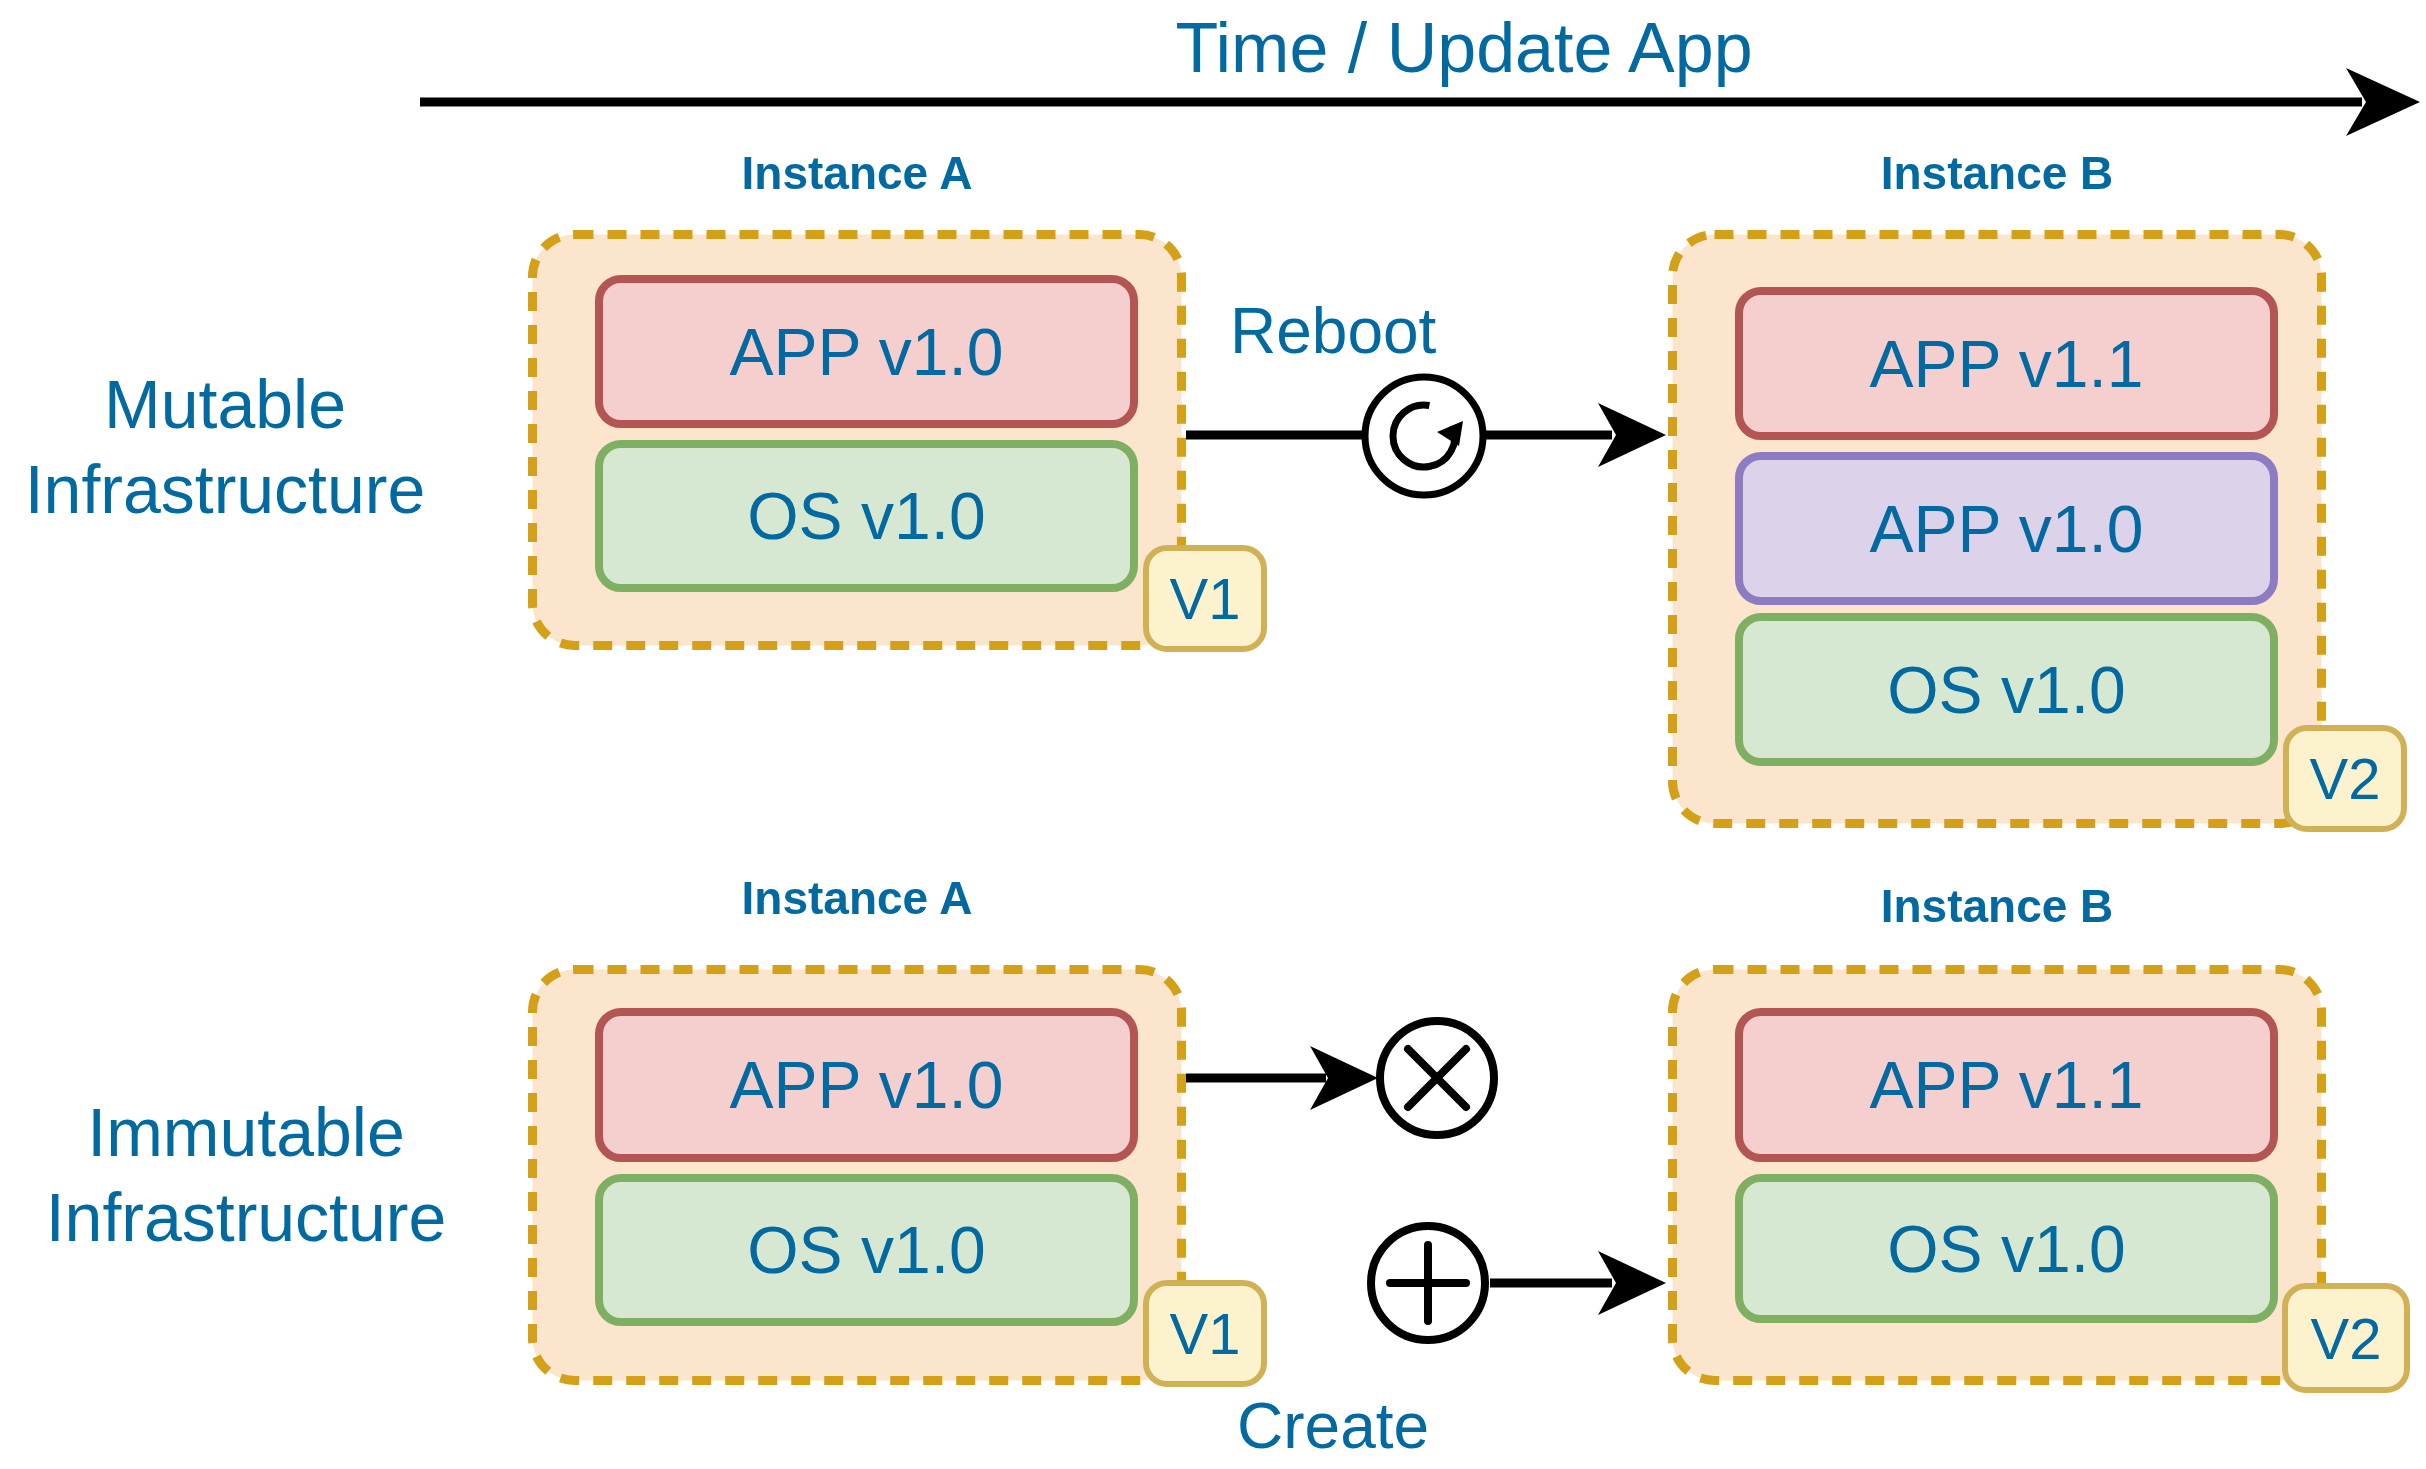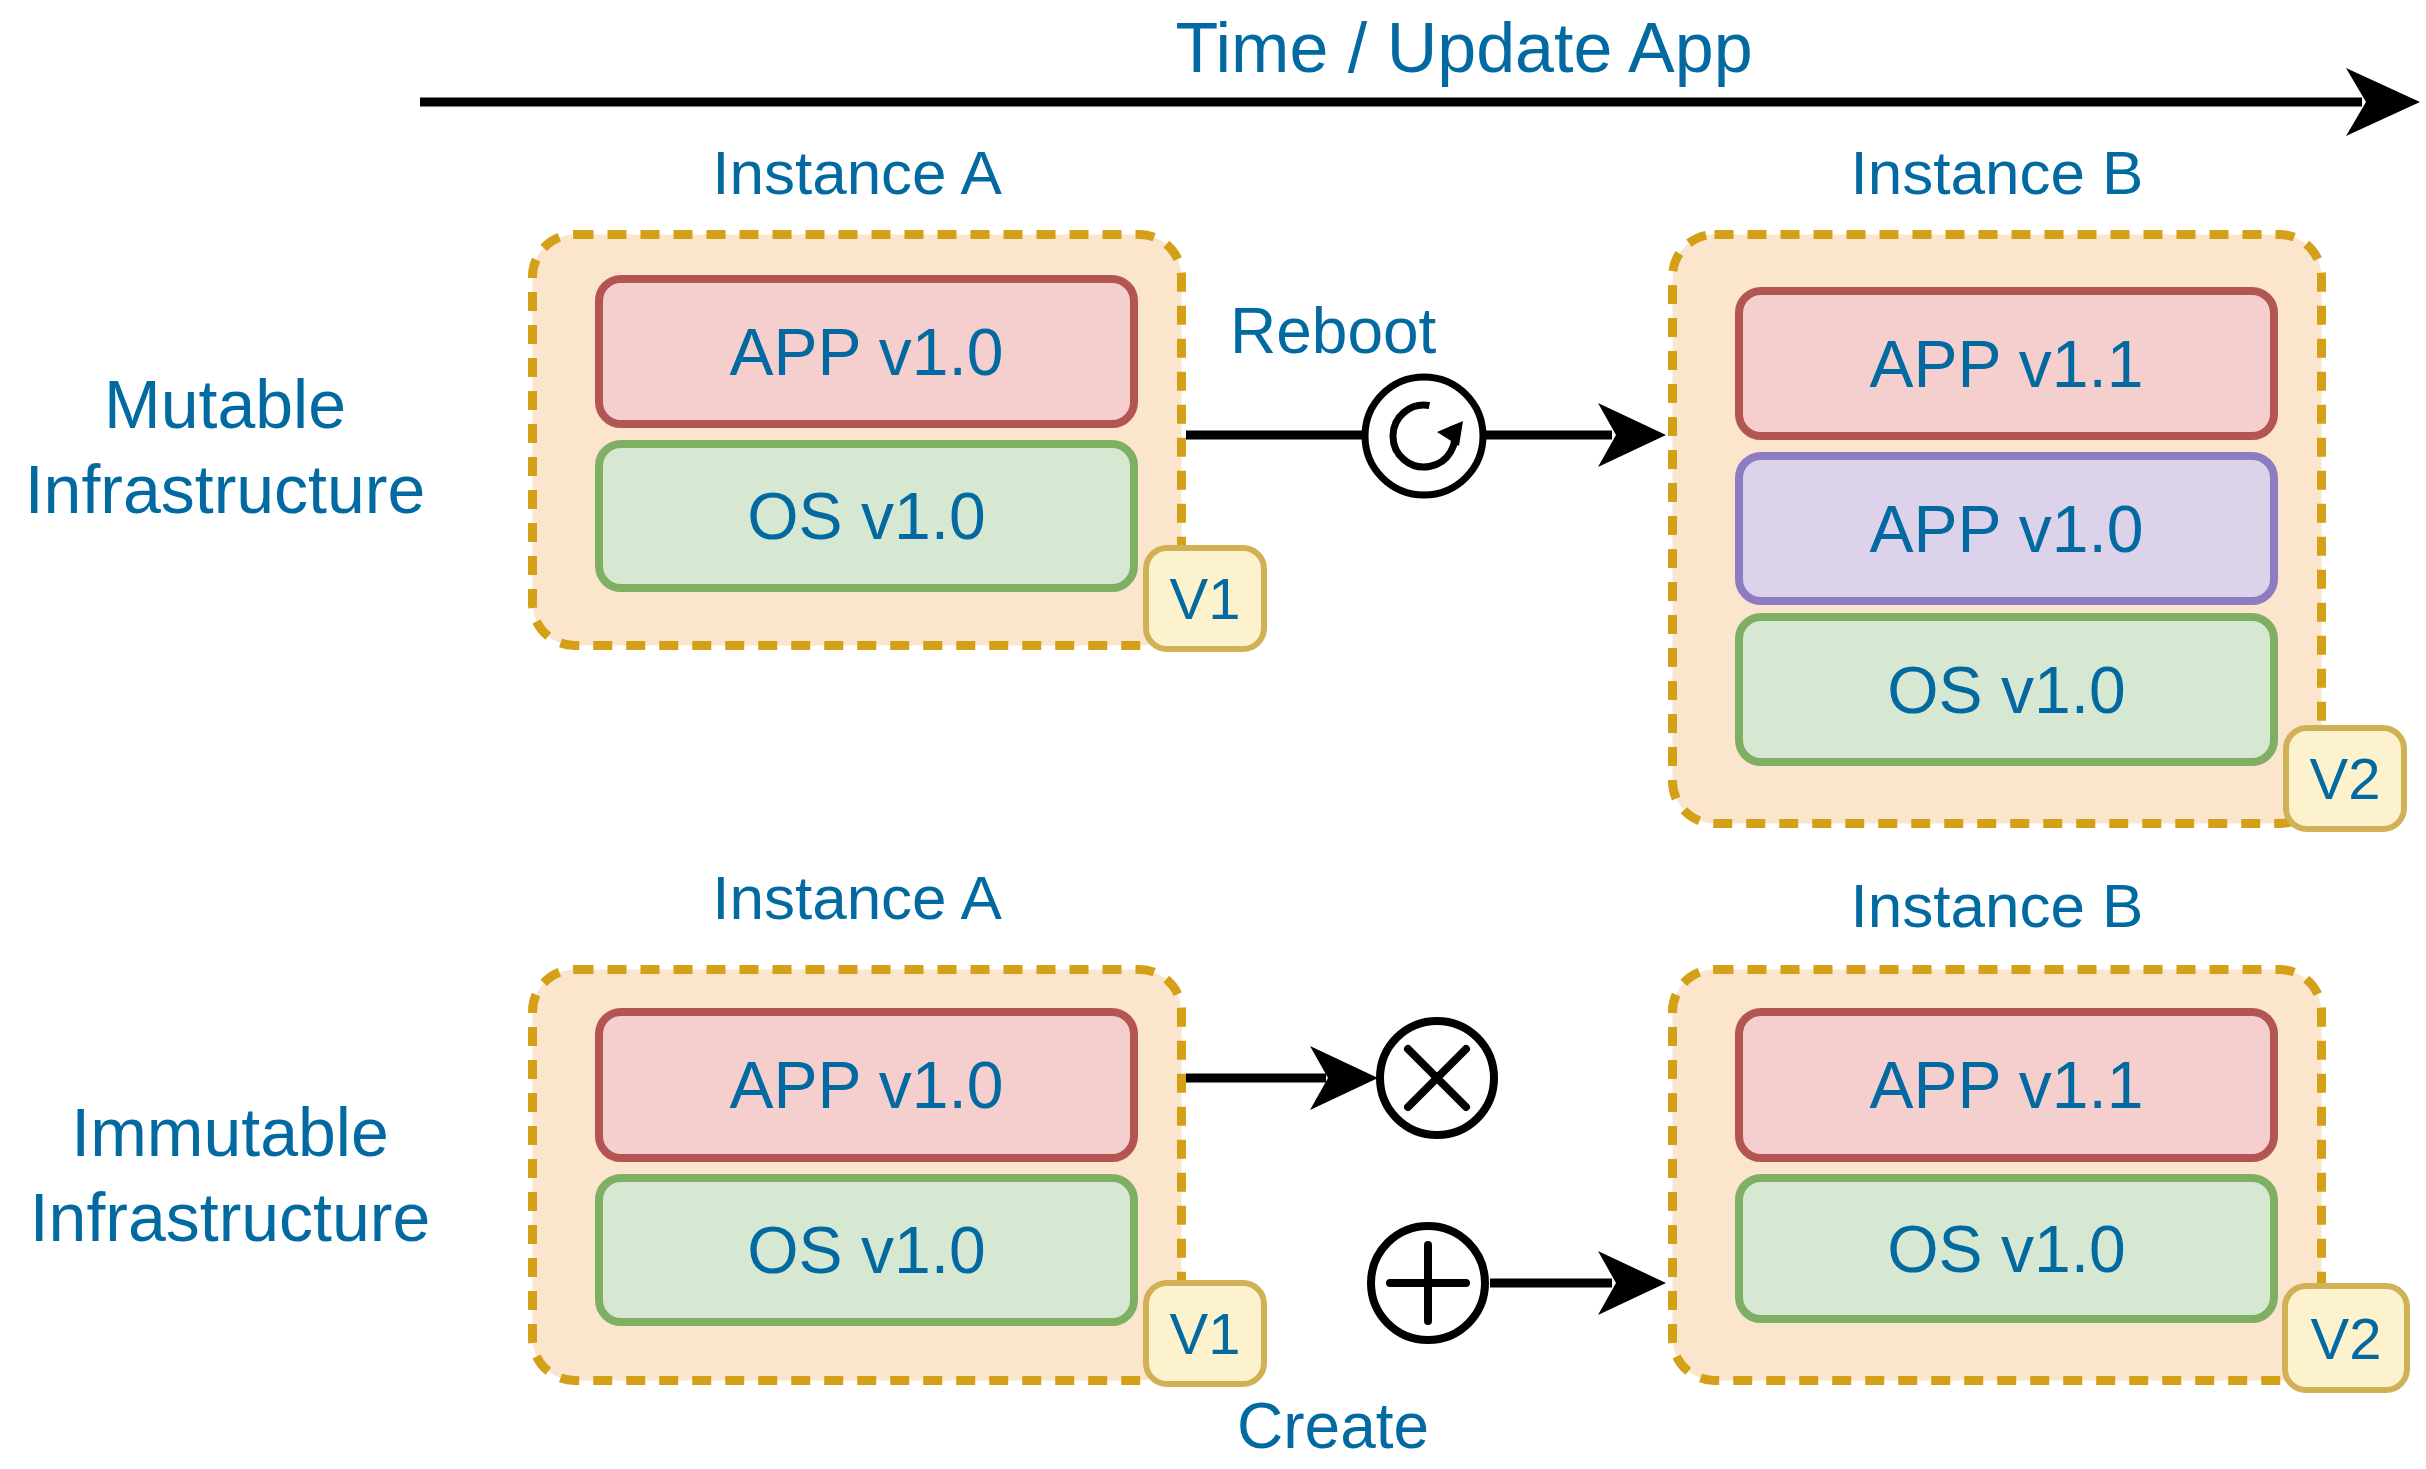--- a/index.html
+++ b/index.html
@@ -10,21 +10,21 @@
     overflow: hidden;
     background: #ffffff;
     font-family: "Liberation Sans", "DejaVu Sans", sans-serif;
     color: #0369a1;
   }
   .layer { position: absolute; left: 0; top: 0; pointer-events: none; }
   .abs { position: absolute; }
   .txt-center { text-align: center; }
   .timeline-label { font-size: 70px; line-height: 76px; }
   .row-label { font-size: 68px; line-height: 85px; text-align: center; }
-  .instance-title { font-size: 62px; line-height: 70px; text-align: center; }
+  .instance-title { font-size: 46px; line-height: 70px; text-align: center; font-weight: bold; }
   .transition-label { font-size: 64px; line-height: 66px; }
   .box {
     position: absolute;
     display: flex;
     align-items: center;
     justify-content: center;
     font-size: 66px;
     border-radius: 26px;
     box-sizing: border-box;
     border: 8px solid #4c1d95;
@@ -111,21 +111,21 @@
 
   <div class="abs transition-label" style="left:1230px; top:298px; width:400px;">Reboot</div>
 
   <div class="abs instance-title" style="left:1747px; top:138px; width:500px;">Instance B</div>
 
   <div class="box box-red" style="left:1727px; top:287px; width:543px; height:153px;">APP v1.1</div>
   <div class="box box-purple" style="left:1727px; top:452px; width:543px; height:153px;">APP v1.0</div>
   <div class="box box-green" style="left:1727px; top:613px; width:543px; height:153px;">OS v1.0</div>
   <div class="badge" style="left:2283px; top:725px; width:124px; height:107px;">V2</div>
 
-  <div class="abs row-label" style="left:0; top:1090px; width:460px;">
+  <div class="abs row-label" style="left:16px; top:1090px; width:460px;">
     <div>Immutable</div>
     <div>Infrastructure</div>
   </div>
 
   <div class="abs instance-title" style="left:607px; top:863px; width:500px;">Instance A</div>
 
   <div class="box box-red" style="left:587px; top:1008px; width:543px; height:154px;">APP v1.0</div>
   <div class="box box-green" style="left:587px; top:1174px; width:543px; height:152px;">OS v1.0</div>
   <div class="badge" style="left:1143px; top:1280px; width:124px; height:107px;">V1</div>
 

